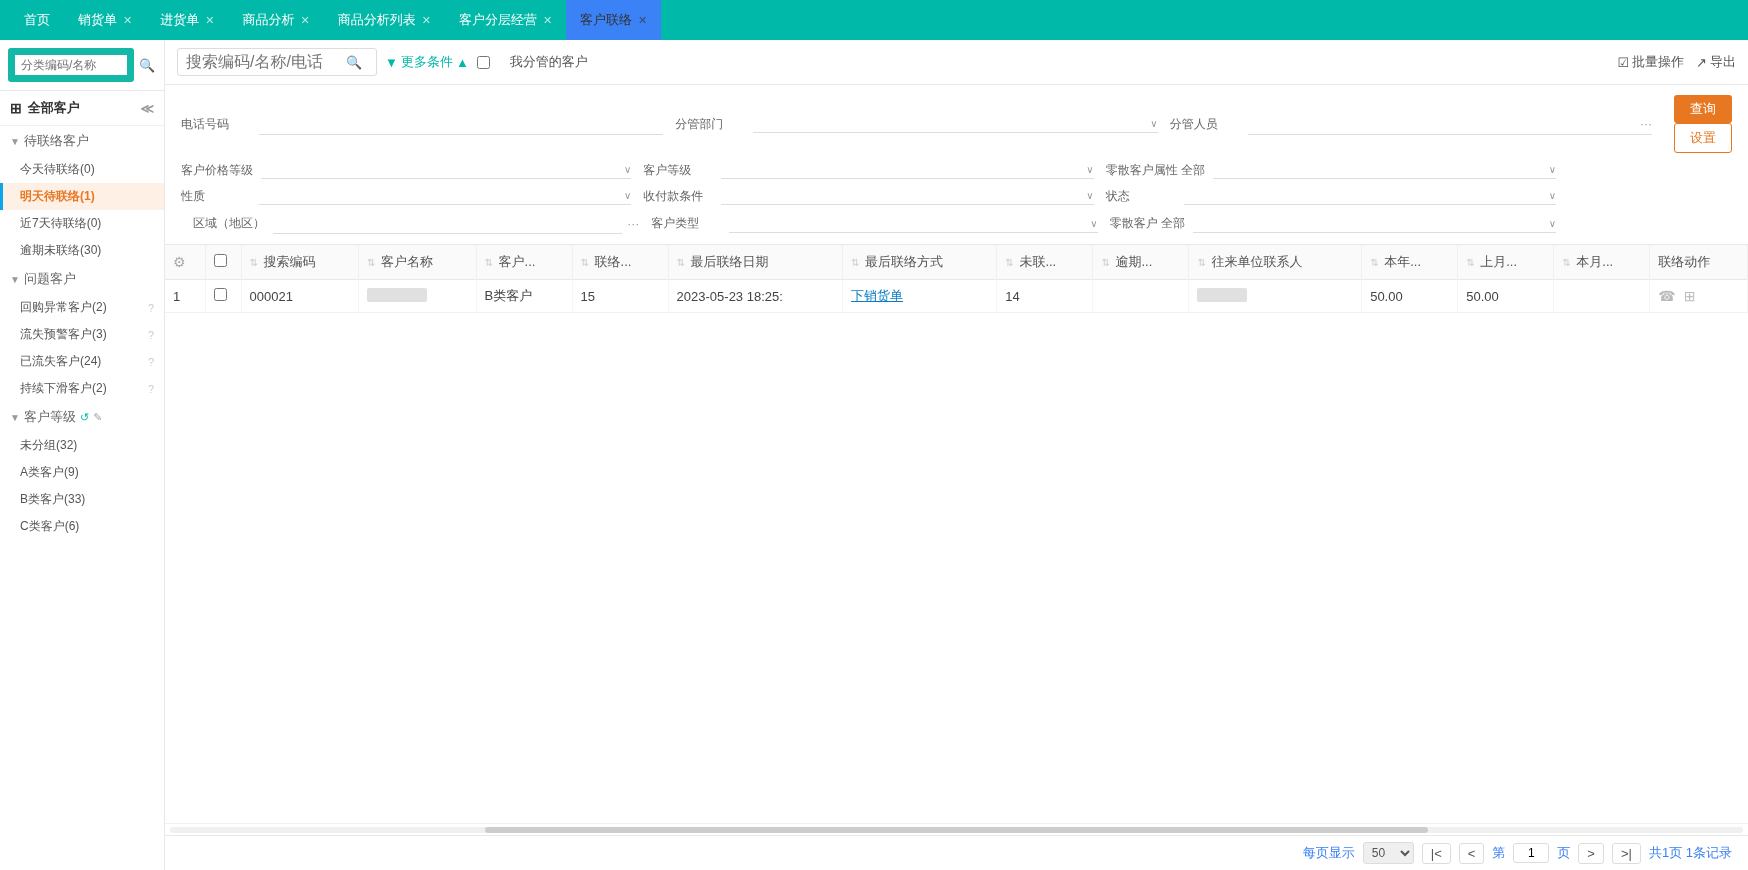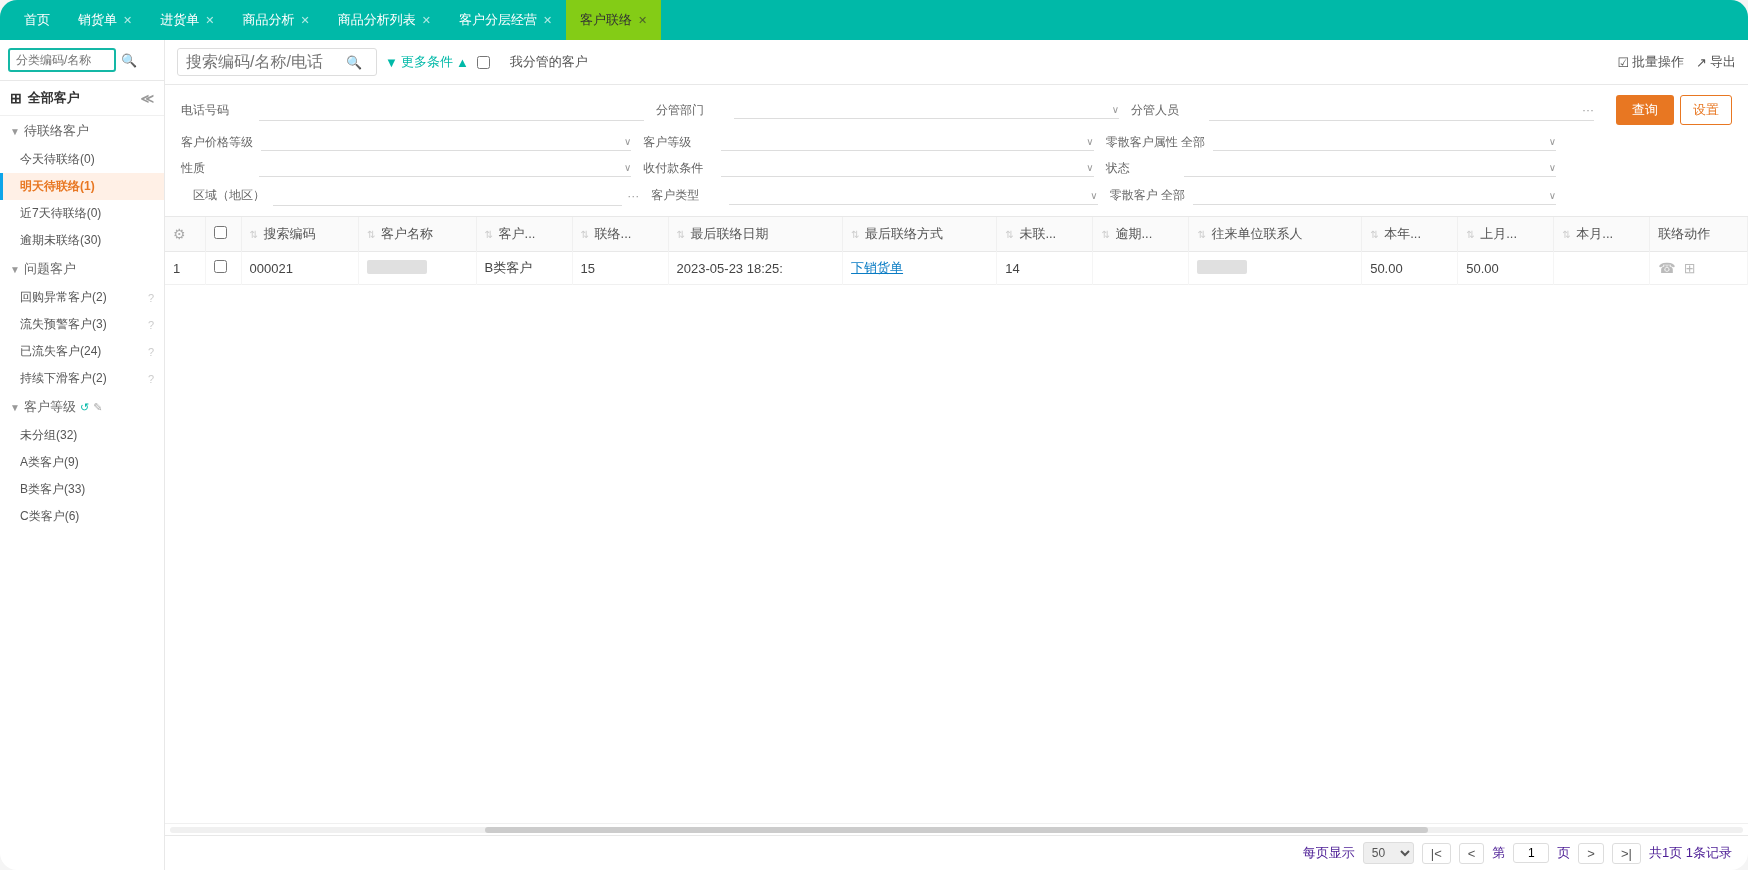--- a/index.html
+++ b/index.html
@@ -18,21 +18,21 @@
     .nav-item {
       padding: 0 14px;
       height: 40px;
       display: flex;
       align-items: center;
       cursor: pointer;
       color: #fff;
       font-size: 13px;
       white-space: nowrap;
     }
-    .nav-item.active { background: #84cc16; color: #333; }
+    .nav-item.active { background: #3b82f6; color: #333; }
     .nav-item .close-x { margin-left: 6px; font-size: 11px; opacity: 0.7; }
 
     
     .main-layout {
       display: flex;
       height: calc(100vh - 40px);
       overflow: hidden;
     }
 
     
@@ -44,24 +44,24 @@
       flex-shrink: 0;
       padding-bottom: 10px;
     }
     .sidebar-search {
       display: flex;
       align-items: center;
       padding: 8px 8px;
       border-bottom: 1px solid #e8e8e8;
     }
     .sidebar-search input {
-      border: 2px solid #14b8a6;
+      border: 7px solid #14b8a6;
       border-radius: 3px;
       padding: 3px 6px;
-      width: 108px;
+      width: 126px;
       font-size: 12px;
       outline: none;
     }
     .sidebar-search .search-icon { margin-left: 5px; color: #999; cursor: pointer; }
 
     .sidebar-all {
       display: flex;
       align-items: center;
       padding: 8px 10px;
       font-weight: bold;
@@ -201,22 +201,22 @@
       border-bottom: 1px solid #ddd;
       outline: none;
       font-size: 12px;
       padding: 3px 0;
       color: #333;
     }
     .filter-dots { color: #999; font-size: 12px; margin-left: 5px; }
 
     .filter-actions {
       display: flex;
-      gap: 6px;
       margin-left: 10px;
+      flex-direction: column;
     }
     .btn-query {
       background: #e87722;
       color: #fff;
       border: none;
       border-radius: 3px;
       padding: 5px 16px;
       cursor: pointer;
       font-size: 13px;
     }
@@ -274,21 +274,21 @@
       background: #fff;
       border-top: 1px solid #e8e8e8;
       padding: 6px 16px;
       display: flex;
       align-items: center;
       justify-content: flex-end;
       gap: 8px;
       font-size: 12px;
       color: #555;
     }
-    .footer-label { color: #4c1d95; }
+    .footer-label { color: #3b82f6; }
     .footer-select {
       border: 1px solid #ddd;
       border-radius: 3px;
       padding: 2px 4px;
       font-size: 12px;
       color: #555;
     }
     .footer-nav-btn {
       border: 1px solid #ddd;
       background: #fff;
@@ -331,21 +331,21 @@
 
     
     input[type="checkbox"] { cursor: pointer; }
 
     
     .gear-cell { color: #aaa; font-size: 14px; cursor: pointer; }
   </style>
 </head>
 <body>
 
-<div style="display:flex; flex-direction:column; height:100vh; overflow:hidden;border-radius:17px;">
+<div style="display:flex; flex-direction:column; height:100vh; overflow:hidden;">
 
   <div class="top-nav">
     <div class="nav-item">首页</div>
     <div class="nav-item">
       <span>销货单</span>
       <span class="close-x">✕</span>
     </div>
     <div class="nav-item">
       <span>进货单</span>
       <span class="close-x">✕</span>

